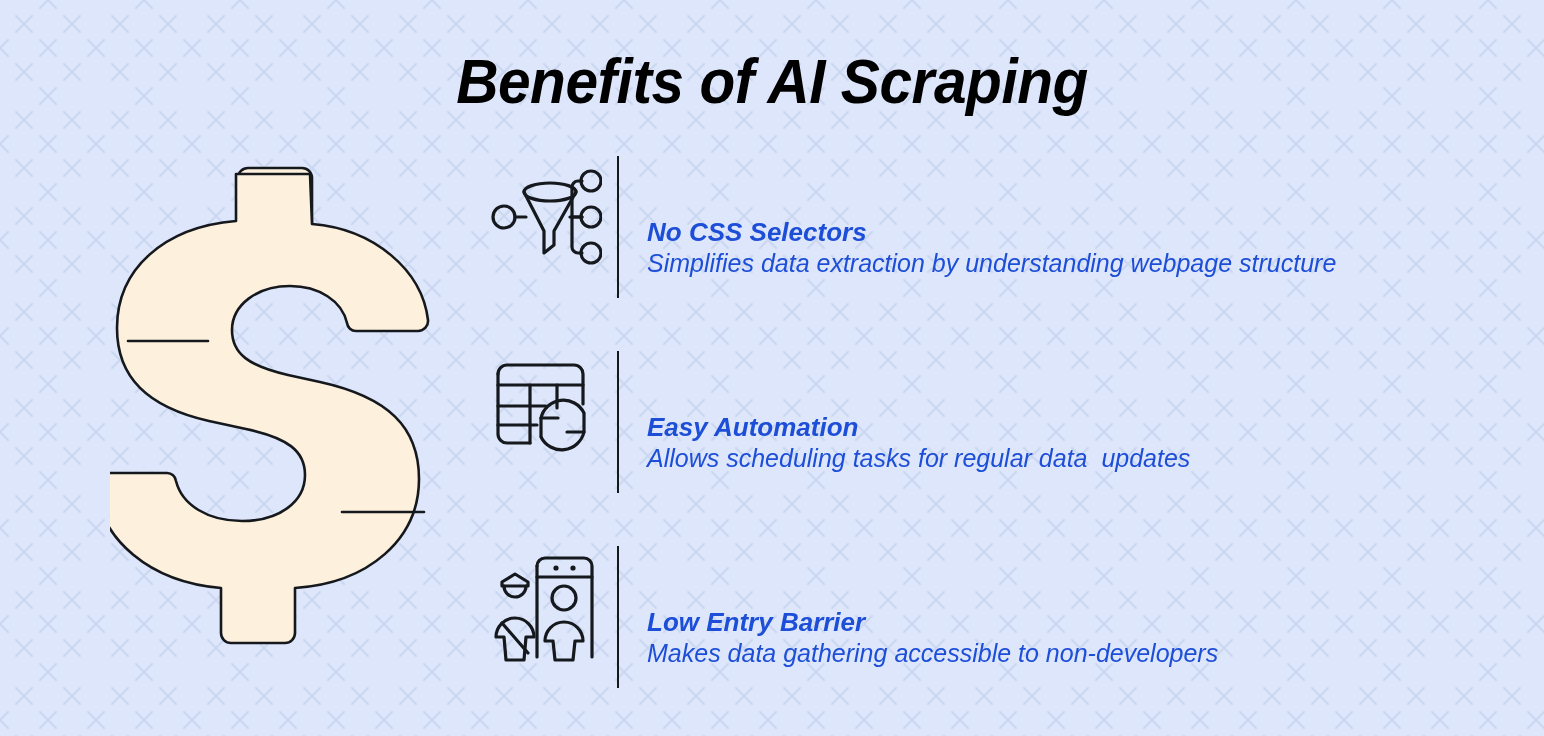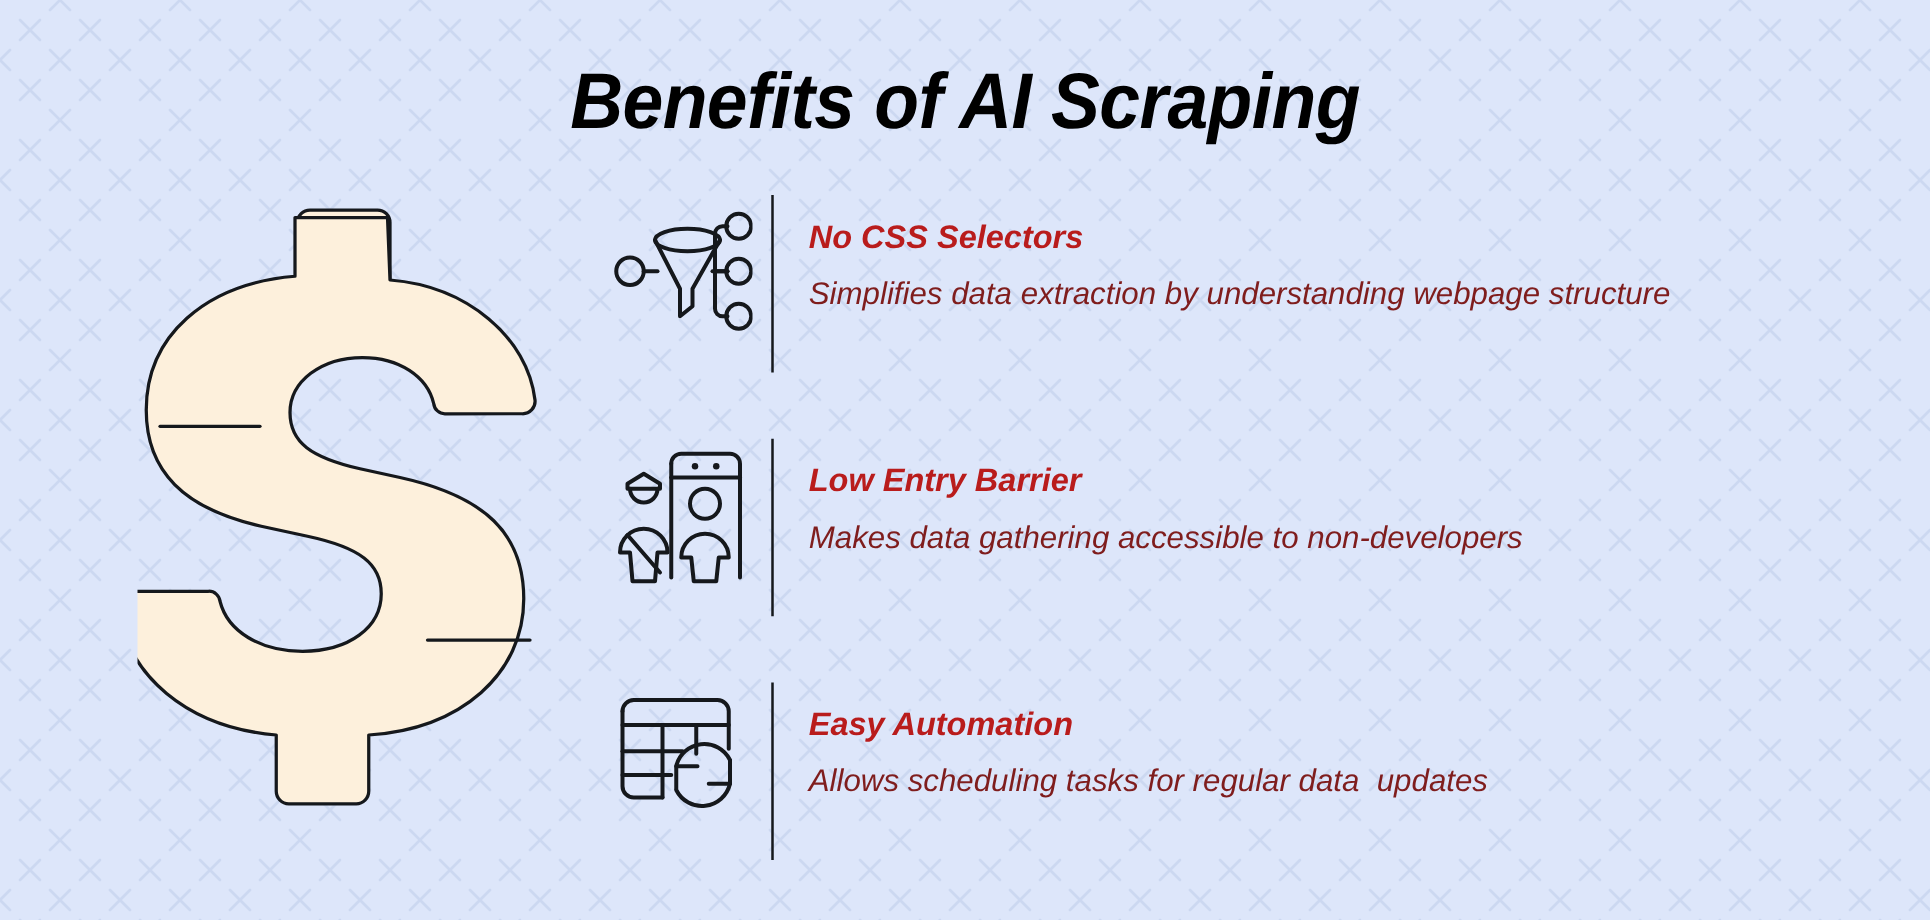--- a/index.html
+++ b/index.html
@@ -94,32 +94,32 @@
   }
 
   .benefit-text {
     padding-left:28px;
     padding-top:24px;
   }
 
   .benefit-heading {
     font-size:26px;
     font-weight:bold;
-    color:#b91c1c;
+    color:#1d4ed8;
     font-family:"Liberation Sans Narrow","Liberation Sans", sans-serif;
     letter-spacing:0px;
     line-height:1.2;
     white-space:nowrap;
+    margin-top:43px;
   }
 
   .benefit-desc {
-    margin-top:15px;
     font-size:25px;
     font-weight:normal;
-    color:#7f1d1d;
+    color:#1d4ed8;
     font-family:"Liberation Sans Narrow","Liberation Sans", sans-serif;
     line-height:1.25;
     white-space:pre;
   }
 </style>
 </head>
 <body>
 
 <svg id="bg-pattern" width="1544" height="736" viewBox="0 0 1544 736" xmlns="http://www.w3.org/2000/svg">
   <defs>
@@ -218,20 +218,48 @@
       <div class="benefit-text">
         <div class="benefit-heading">No CSS Selectors</div>
         <div class="benefit-desc">Simplifies data extraction by understanding webpage structure</div>
       </div>
     </div>
 
     <div class="benefit-row">
       <div class="benefit-icon">
         <svg width="112" height="120" viewBox="0 0 112 120" xmlns="http://www.w3.org/2000/svg" fill="none" stroke="#15181c" stroke-width="3.2" stroke-linecap="round" stroke-linejoin="round">
 
+          <path d="M8 22 a9 9 0 0 1 9 -9 L84 13 a9 9 0 0 1 9 9 L93 52"></path>
+          <path d="M8 22 L8 82 a9 9 0 0 0 9 9 L40 91"></path>
+
+          <line x1="8" y1="33" x2="93" y2="33"></line>
+
+          <line x1="40" y1="33" x2="40" y2="91"></line>
+          <line x1="67" y1="33" x2="67" y2="56"></line>
+
+          <line x1="8" y1="54" x2="56" y2="54"></line>
+          <line x1="8" y1="73" x2="47" y2="73"></line>
+
+          <path d="M51 85 a23 23 0 0 0 43 -5"></path>
+          <path d="M94 61 a23 23 0 0 0 -43 5"></path>
+          <polyline points="94,62 94,80 77,80"></polyline>
+          <polyline points="51,84 51,66 68,66"></polyline>
+        </svg>
+      </div>
+      <div class="benefit-divider"></div>
+      <div class="benefit-text">
+        <div class="benefit-heading">Easy Automation</div>
+        <div class="benefit-desc">Allows scheduling tasks for regular data  updates</div>
+      </div>
+    </div>
+
+    <div class="benefit-row">
+      <div class="benefit-icon">
+        <svg width="112" height="120" viewBox="0 0 112 120" xmlns="http://www.w3.org/2000/svg" fill="none" stroke="#15181c" stroke-width="3.2" stroke-linecap="round" stroke-linejoin="round">
+
           <path d="M47 19 a8 8 0 0 1 8 -8 L94 11 a8 8 0 0 1 8 8 L102 110"></path>
           <line x1="47" y1="19" x2="47" y2="110"></line>
           <line x1="47" y1="30" x2="102" y2="30"></line>
           <circle cx="66" cy="21" r="2.6" fill="#15181c" stroke="none"></circle>
           <circle cx="83" cy="21" r="2.6" fill="#15181c" stroke="none"></circle>
 
           <circle cx="74" cy="51" r="12"></circle>
           <path d="M55 94 a19 19 0 0 1 38 0 L85 94 L83 113 L65 113 L63 94 Z"></path>
 
           <path d="M12 35 L25 27 L38 35 L38 39 L12 39 Z"></path>
@@ -241,42 +269,14 @@
           <line x1="12" y1="76" x2="38" y2="106"></line>
         </svg>
       </div>
       <div class="benefit-divider"></div>
       <div class="benefit-text">
         <div class="benefit-heading">Low Entry Barrier</div>
         <div class="benefit-desc">Makes data gathering accessible to non-developers</div>
       </div>
     </div>
 
-    <div class="benefit-row">
-      <div class="benefit-icon">
-        <svg width="112" height="120" viewBox="0 0 112 120" xmlns="http://www.w3.org/2000/svg" fill="none" stroke="#15181c" stroke-width="3.2" stroke-linecap="round" stroke-linejoin="round">
-
-          <path d="M8 22 a9 9 0 0 1 9 -9 L84 13 a9 9 0 0 1 9 9 L93 52"></path>
-          <path d="M8 22 L8 82 a9 9 0 0 0 9 9 L40 91"></path>
-
-          <line x1="8" y1="33" x2="93" y2="33"></line>
-
-          <line x1="40" y1="33" x2="40" y2="91"></line>
-          <line x1="67" y1="33" x2="67" y2="56"></line>
-
-          <line x1="8" y1="54" x2="56" y2="54"></line>
-          <line x1="8" y1="73" x2="47" y2="73"></line>
-
-          <path d="M51 85 a23 23 0 0 0 43 -5"></path>
-          <path d="M94 61 a23 23 0 0 0 -43 5"></path>
-          <polyline points="94,62 94,80 77,80"></polyline>
-          <polyline points="51,84 51,66 68,66"></polyline>
-        </svg>
-      </div>
-      <div class="benefit-divider"></div>
-      <div class="benefit-text">
-        <div class="benefit-heading">Easy Automation</div>
-        <div class="benefit-desc">Allows scheduling tasks for regular data  updates</div>
-      </div>
-    </div>
-
   </div>
 </div>
 
 </body></html>

